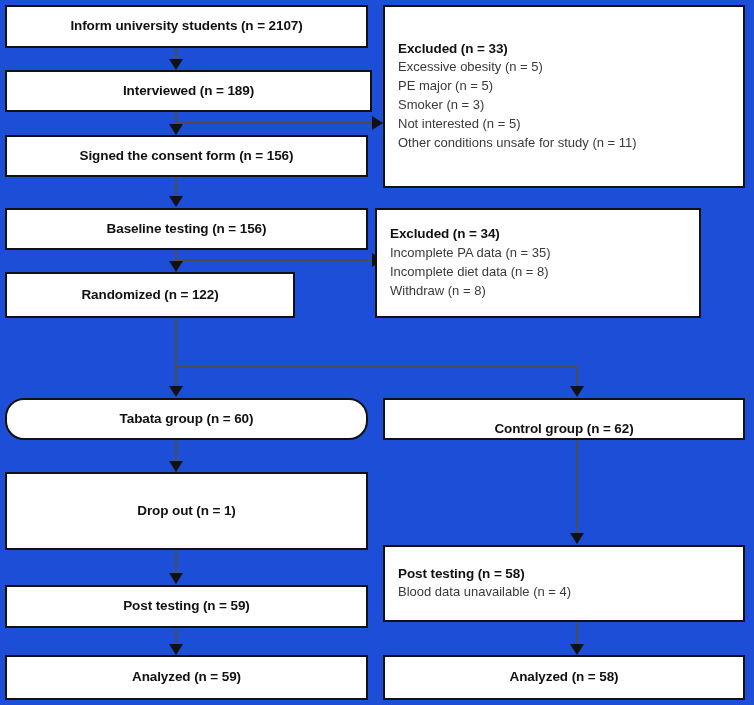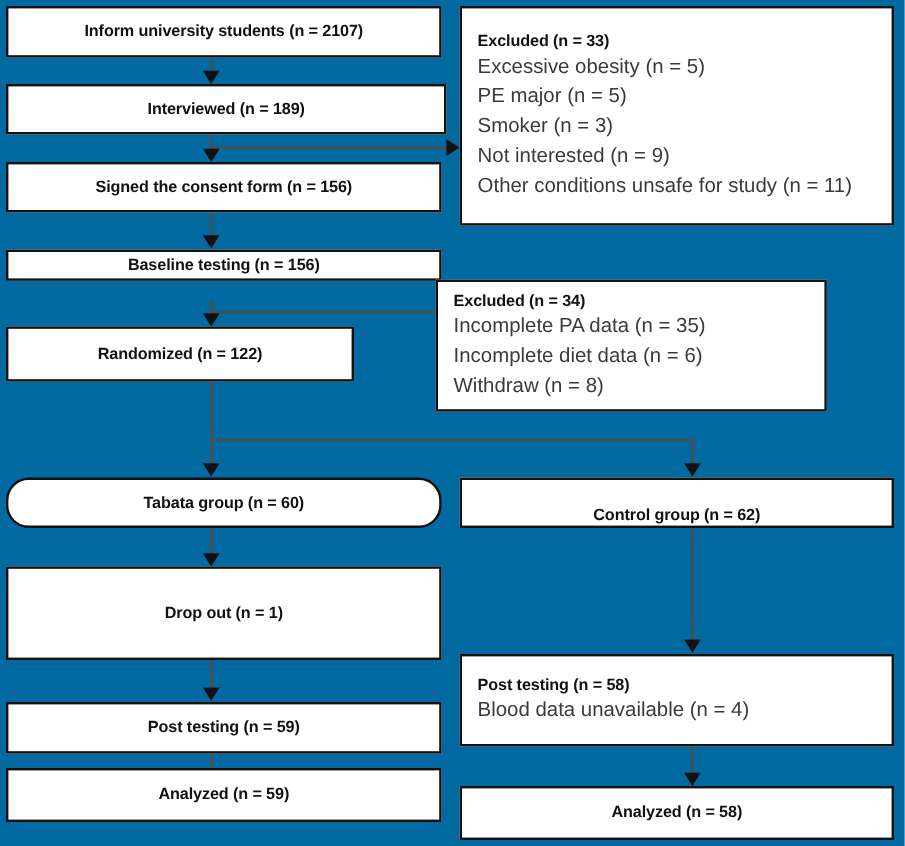--- a/index.html
+++ b/index.html
@@ -5,21 +5,21 @@
 <style>
   html, body {
     margin: 0;
     padding: 0;
     background: #ffffff;
   }
   #diagram {
     position: relative;
     width: 754px;
     height: 705px;
-    background: #0369a1;
+    background: #1d4ed8;
     font-family: "Liberation Sans", "DejaVu Sans", sans-serif;
     overflow: hidden;
   }
   .box {
     position: absolute;
     box-sizing: border-box;
     border: 2px solid #111111;
     background: #ffffff;
     display: flex;
     flex-direction: column;
@@ -38,21 +38,21 @@
   }
   .ttl {
     font-size: 13.5px;
     font-weight: bold;
     color: #111111;
     line-height: 1.35;
     letter-spacing: -0.1px;
     white-space: nowrap;
   }
   .sub {
-    font-size: 17px;
+    font-size: 13px;
     font-weight: normal;
     color: #3a3a3a;
     line-height: 1.46;
     white-space: nowrap;
     text-align: center;
   }
   .vline {
     position: absolute;
     width: 2px;
     background: #4d4d4d;
@@ -132,41 +132,41 @@
   </div>
 
   <div class="box center" style="left:5px; top:70px; width:367px; height:42px;">
     <div class="ttl">Interviewed (n = 189)</div>
   </div>
 
   <div class="box center" style="left:5px; top:135px; width:363px; height:42px;">
     <div class="ttl">Signed the consent form (n = 156)</div>
   </div>
 
-  <div class="box center" style="left:5px; top:208px; width:363px; height:26px;">
+  <div class="box center" style="left:5px; top:208px; width:363px; height:42px;">
     <div class="ttl">Baseline testing (n = 156)</div>
   </div>
 
   <div class="box center" style="left:5px; top:272px; width:290px; height:46px;">
     <div class="ttl">Randomized (n = 122)</div>
   </div>
 
   <div class="box left" style="left:383px; top:5px; width:362px; height:183px;">
     <div class="ttl">Excluded (n = 33)</div>
     <div class="sub">Excessive obesity (n = 5)</div>
     <div class="sub">PE major (n = 5)</div>
     <div class="sub">Smoker (n = 3)</div>
-    <div class="sub">Not interested (n = 9)</div>
+    <div class="sub">Not interested (n = 5)</div>
     <div class="sub">Other conditions unsafe for study (n = 11)</div>
   </div>
 
-  <div class="box left" style="left:363px; top:208px; width:326px; height:110px;margin-top:25px;">
+  <div class="box left" style="left:375px; top:208px; width:326px; height:110px;">
     <div class="ttl">Excluded (n = 34)</div>
     <div class="sub">Incomplete PA data (n = 35)</div>
-    <div class="sub">Incomplete diet data (n = 6)</div>
+    <div class="sub">Incomplete diet data (n = 8)</div>
     <div class="sub">Withdraw (n = 8)</div>
   </div>
 
   <div class="box center" style="left:5px; top:398px; width:363px; height:42px;border-radius:19px;">
     <div class="ttl">Tabata group (n = 60)</div>
   </div>
 
   <div class="box center" style="left:383px; top:398px; width:362px; height:42px;justify-content:flex-end;">
     <div class="ttl">Control group (n = 62)</div>
   </div>
@@ -177,21 +177,21 @@
 
   <div class="box center" style="left:5px; top:585px; width:363px; height:43px;text-align:center;">
     <div class="ttl">Post testing (n = 59)</div>
   </div>
 
   <div class="box left" style="left:383px; top:545px; width:362px; height:77px;">
     <div class="ttl">Post testing (n = 58)</div>
     <div class="sub">Blood data unavailable (n = 4)</div>
   </div>
 
-  <div class="box center" style="left:5px; top:640px; width:363px; height:45px;">
+  <div class="box center" style="left:5px; top:655px; width:363px; height:45px;">
     <div class="ttl">Analyzed (n = 59)</div>
   </div>
 
   <div class="box center" style="left:383px; top:655px; width:362px; height:45px;">
     <div class="ttl">Analyzed (n = 58)</div>
   </div>
 
 </div>
 
 </body></html>

